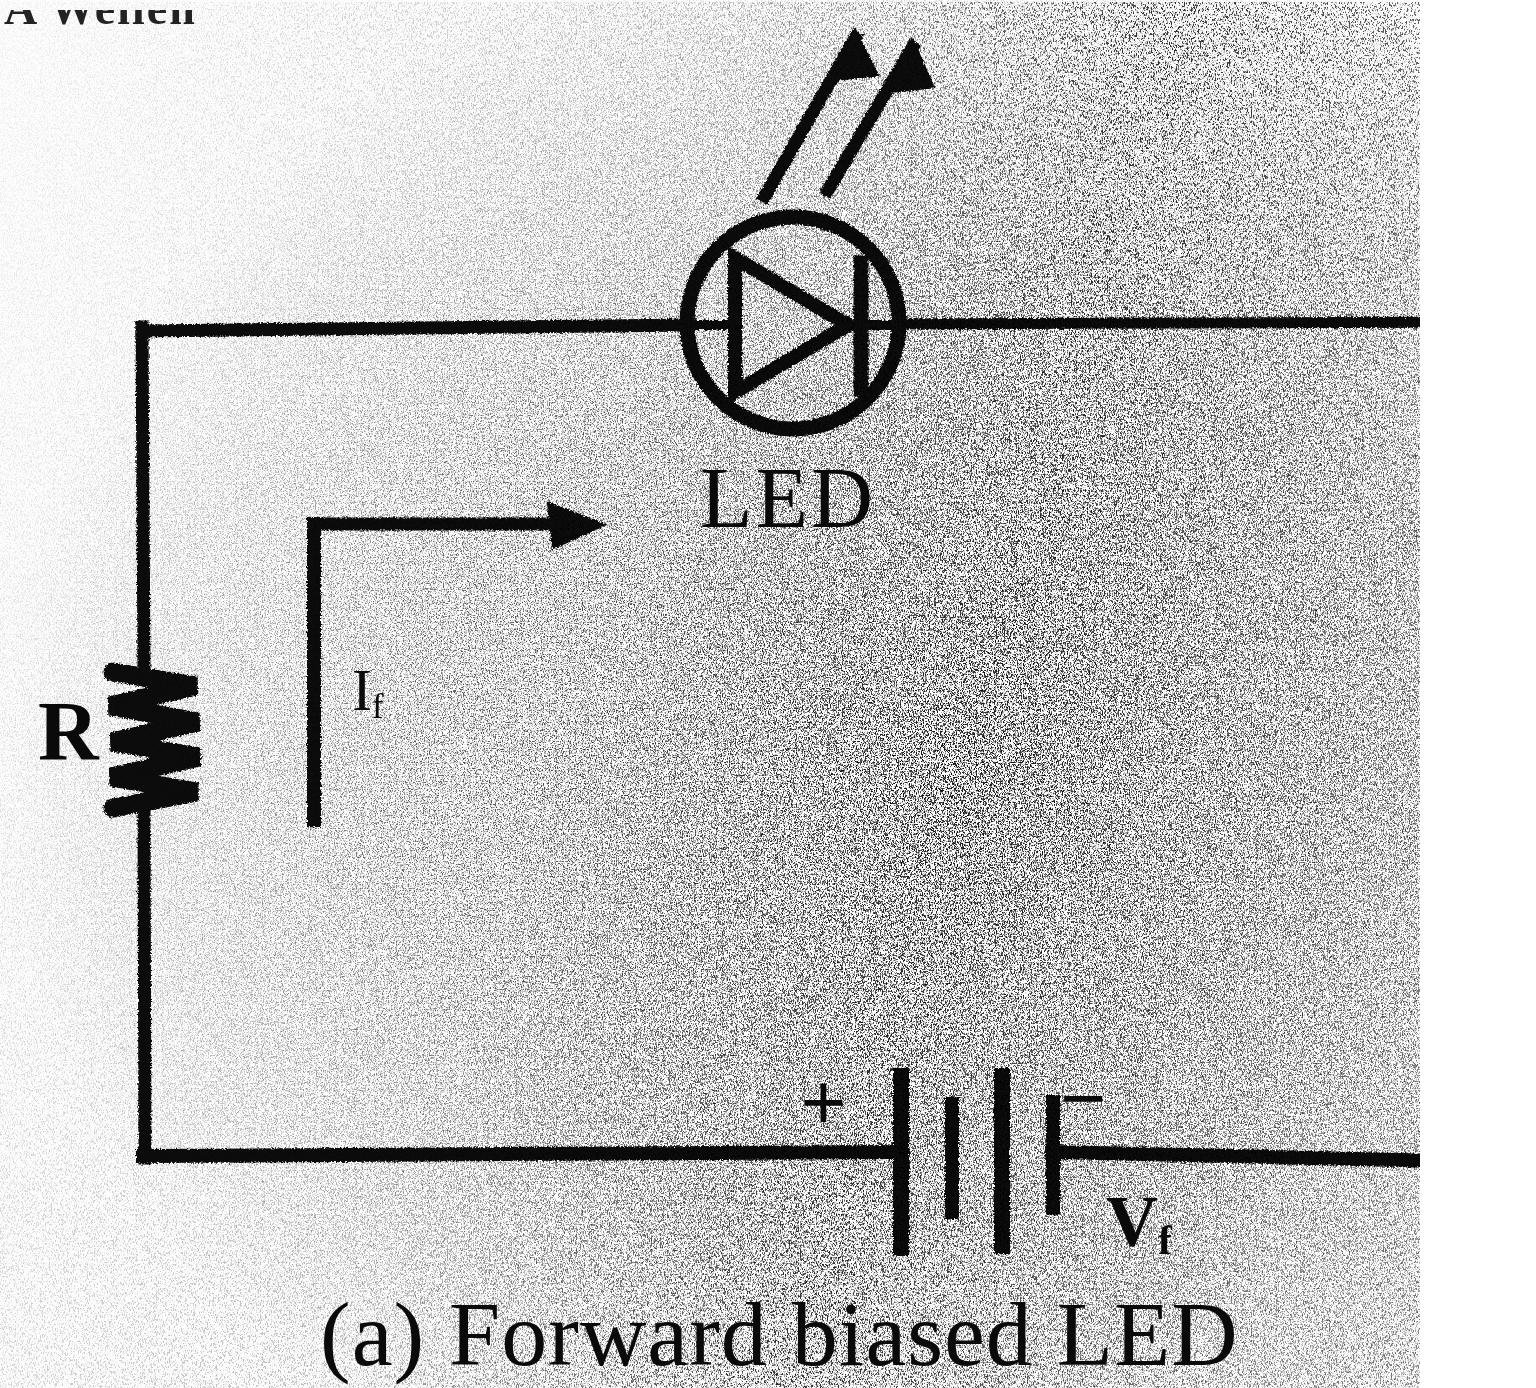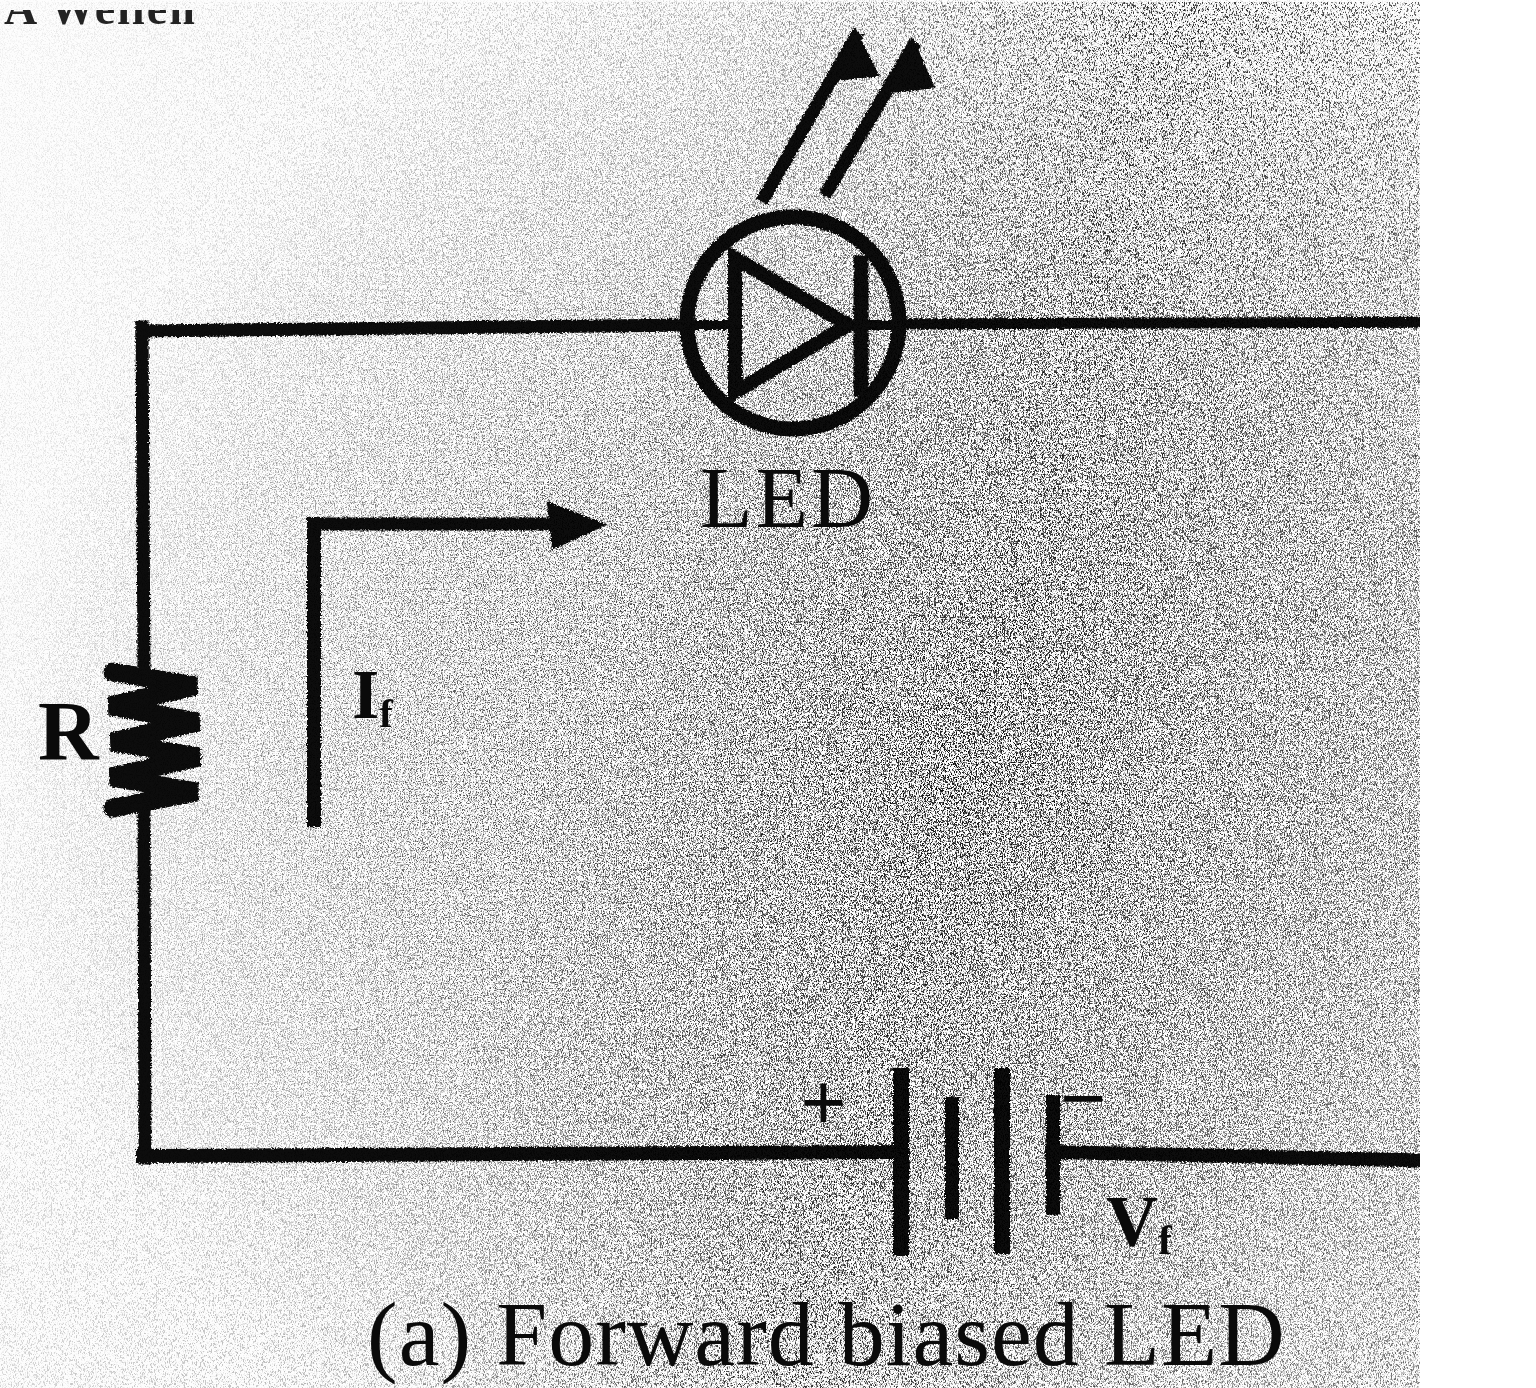--- a/index.html
+++ b/index.html
@@ -34,25 +34,25 @@
     white-space: nowrap;
     user-select: none;
   }
   .lbl sub {
     font-size: 0.58em;
     vertical-align: -0.22em;
     letter-spacing: 0;
   }
   #label-led      { left: 700px;  top: 455px;  font-size: 86px; letter-spacing: 3px; }
   #label-r        { left: 38px;   top: 690px;  font-size: 84px; font-weight: 600; }
-  #label-if       { left: 352px;  top: 660px;  font-size: 70px; font-weight: 700; }
+  #label-if       { left: 352px;  top: 660px;  font-size: 60px; font-weight: 400; }
   #label-vf       { left: 1106px; top: 1185px; font-size: 72px; font-weight: 700; }
   #label-plus     { left: 800px;  top: 1062px; font-size: 82px; font-weight: 700; }
   #label-minus    { left: 1060px; top: 1058px; font-size: 82px; font-weight: 700; }
-  #caption        { left: 320px;  top: 1288px; font-size: 92px; letter-spacing: 1px; margin-left: 47px; }
+  #caption        { left: 320px;  top: 1288px; font-size: 92px; letter-spacing: 1px; }
   #top-fragment   {
     left: 4px; top: -14px; font-size: 46px; font-weight: 700;
     letter-spacing: 2px; color: #111; opacity: .92;
     clip-path: inset(24px 0 0 0);
   }
 </style>
 </head>
 <body>
 
 <div id="scan">

